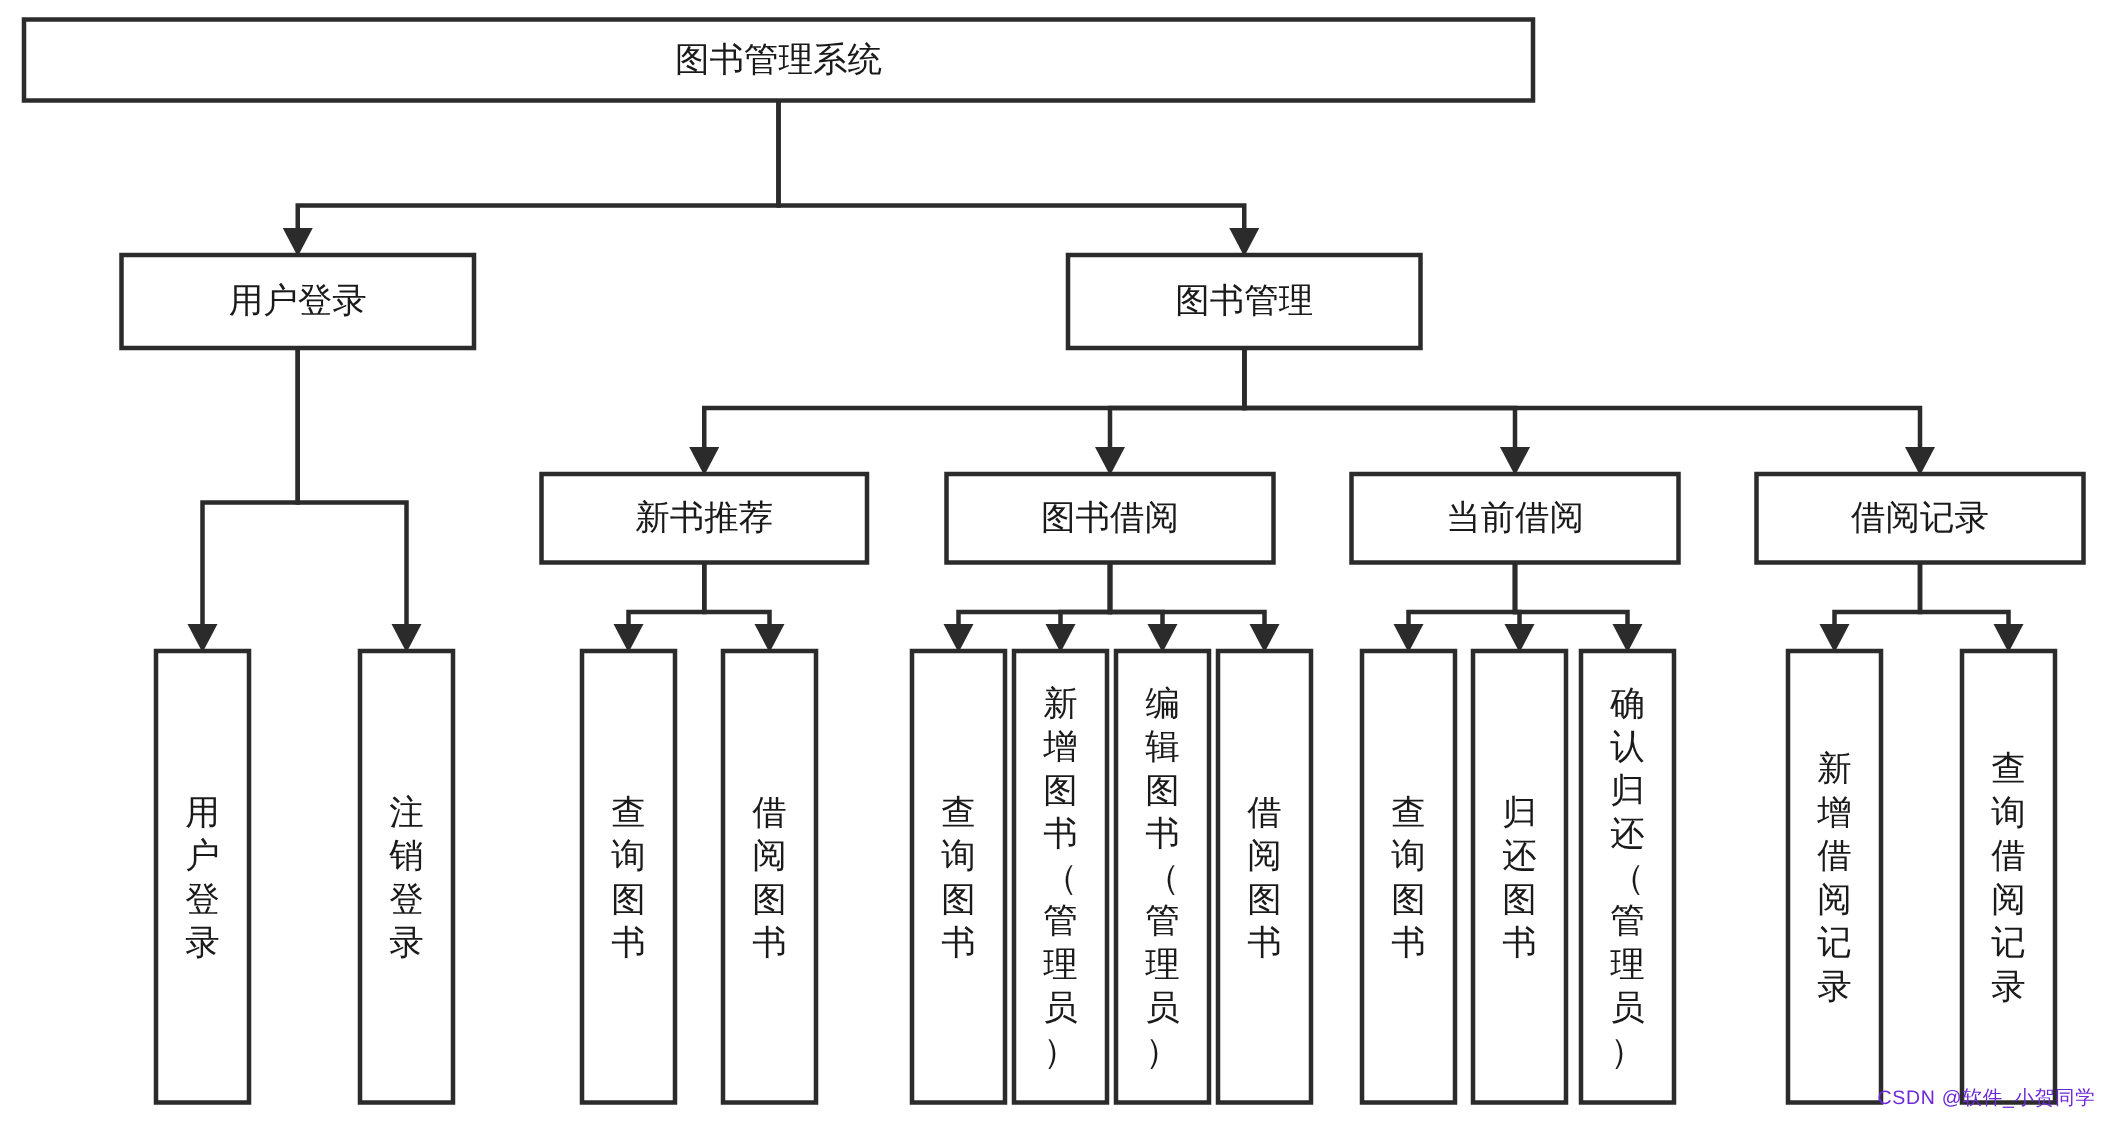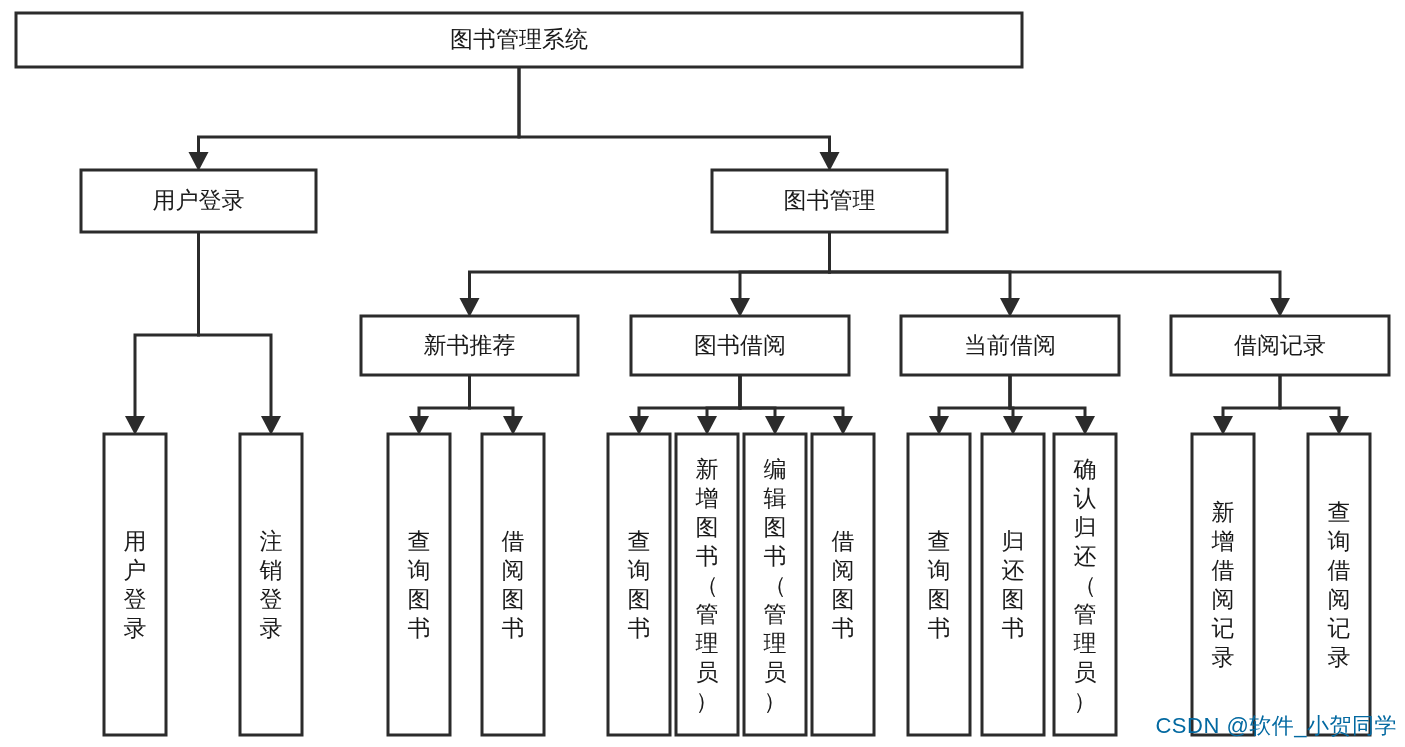--- a/index.html
+++ b/index.html
@@ -48,22 +48,22 @@
     fill: #1a1a1a;
     font-family: "Liberation Sans", "DejaVu Sans", sans-serif;
     font-size: 23px;
     text-anchor: middle;
   }
   .watermark {
     position: absolute;
     right: 8px;
     bottom: 6px;
     font-family: "Liberation Sans", "DejaVu Sans", sans-serif;
-    font-size: 22px;
-    color: #0369a1;
+    font-size: 13px;
+    color: #6d28d9;
     letter-spacing: 0.5px;
     white-space: nowrap;
     user-select: none;
     margin-left: 40px;
   }
 </style>
 </head>
 <body>
 
 <div id="canvas">

